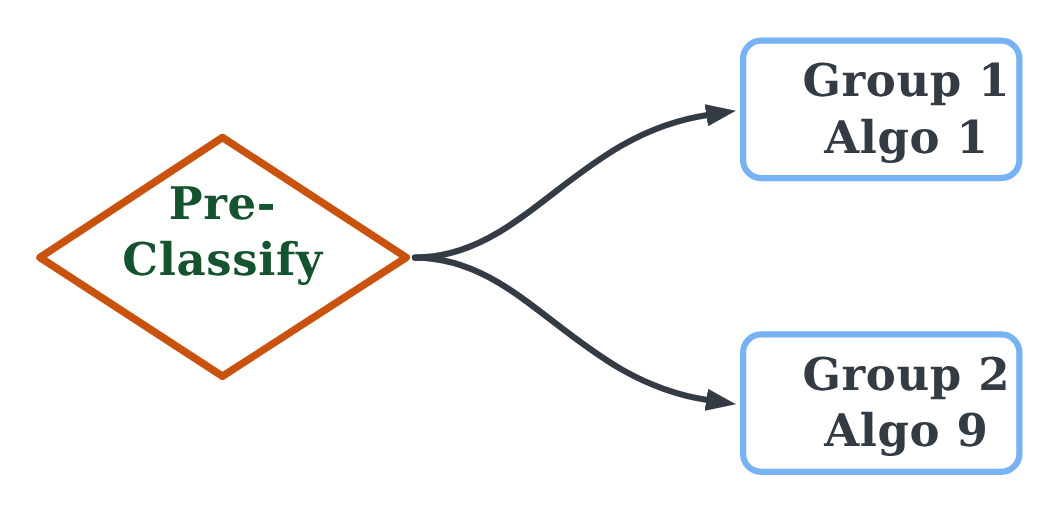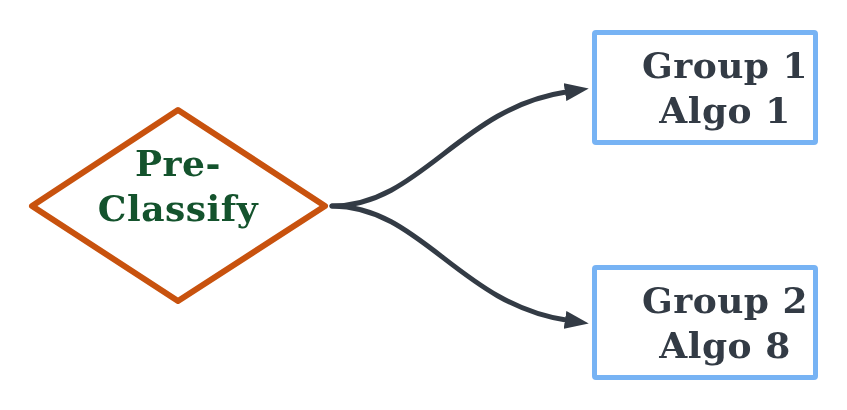--- a/index.html
+++ b/index.html
@@ -37,21 +37,21 @@
     top: 141px;
     width: 300px;
   }
   .outcome-box {
     position: absolute;
     left: 592px;
     width: 226px;
     height: 115px;
     box-sizing: border-box;
     border: 5px solid #77b3f4;
-    border-radius: 4px;
+    border-radius: 17px;
     background: #ffffff;
     display: flex;
     align-items: center;
     justify-content: center;
     padding-left: 40px;
   }
   .outcome-box .node-label {
     position: static;
     width: 100%;
   }
@@ -80,16 +80,16 @@
   <div class="node-label decision-label" style="color: #14532d;">Pre-
 Classify</div>
 
   <div class="outcome-box outcome-box-1" style="border-color: rgb(119, 179, 244);">
     <div class="node-label" style="color: rgb(51, 59, 69);">Group 1
 Algo 1</div>
   </div>
 
   <div class="outcome-box outcome-box-2" style="border-color: rgb(119, 179, 244);">
     <div class="node-label" style="color: rgb(51, 59, 69);">Group 2
-Algo 8</div>
+Algo 9</div>
   </div>
 
 </div>
 
 </body></html>

